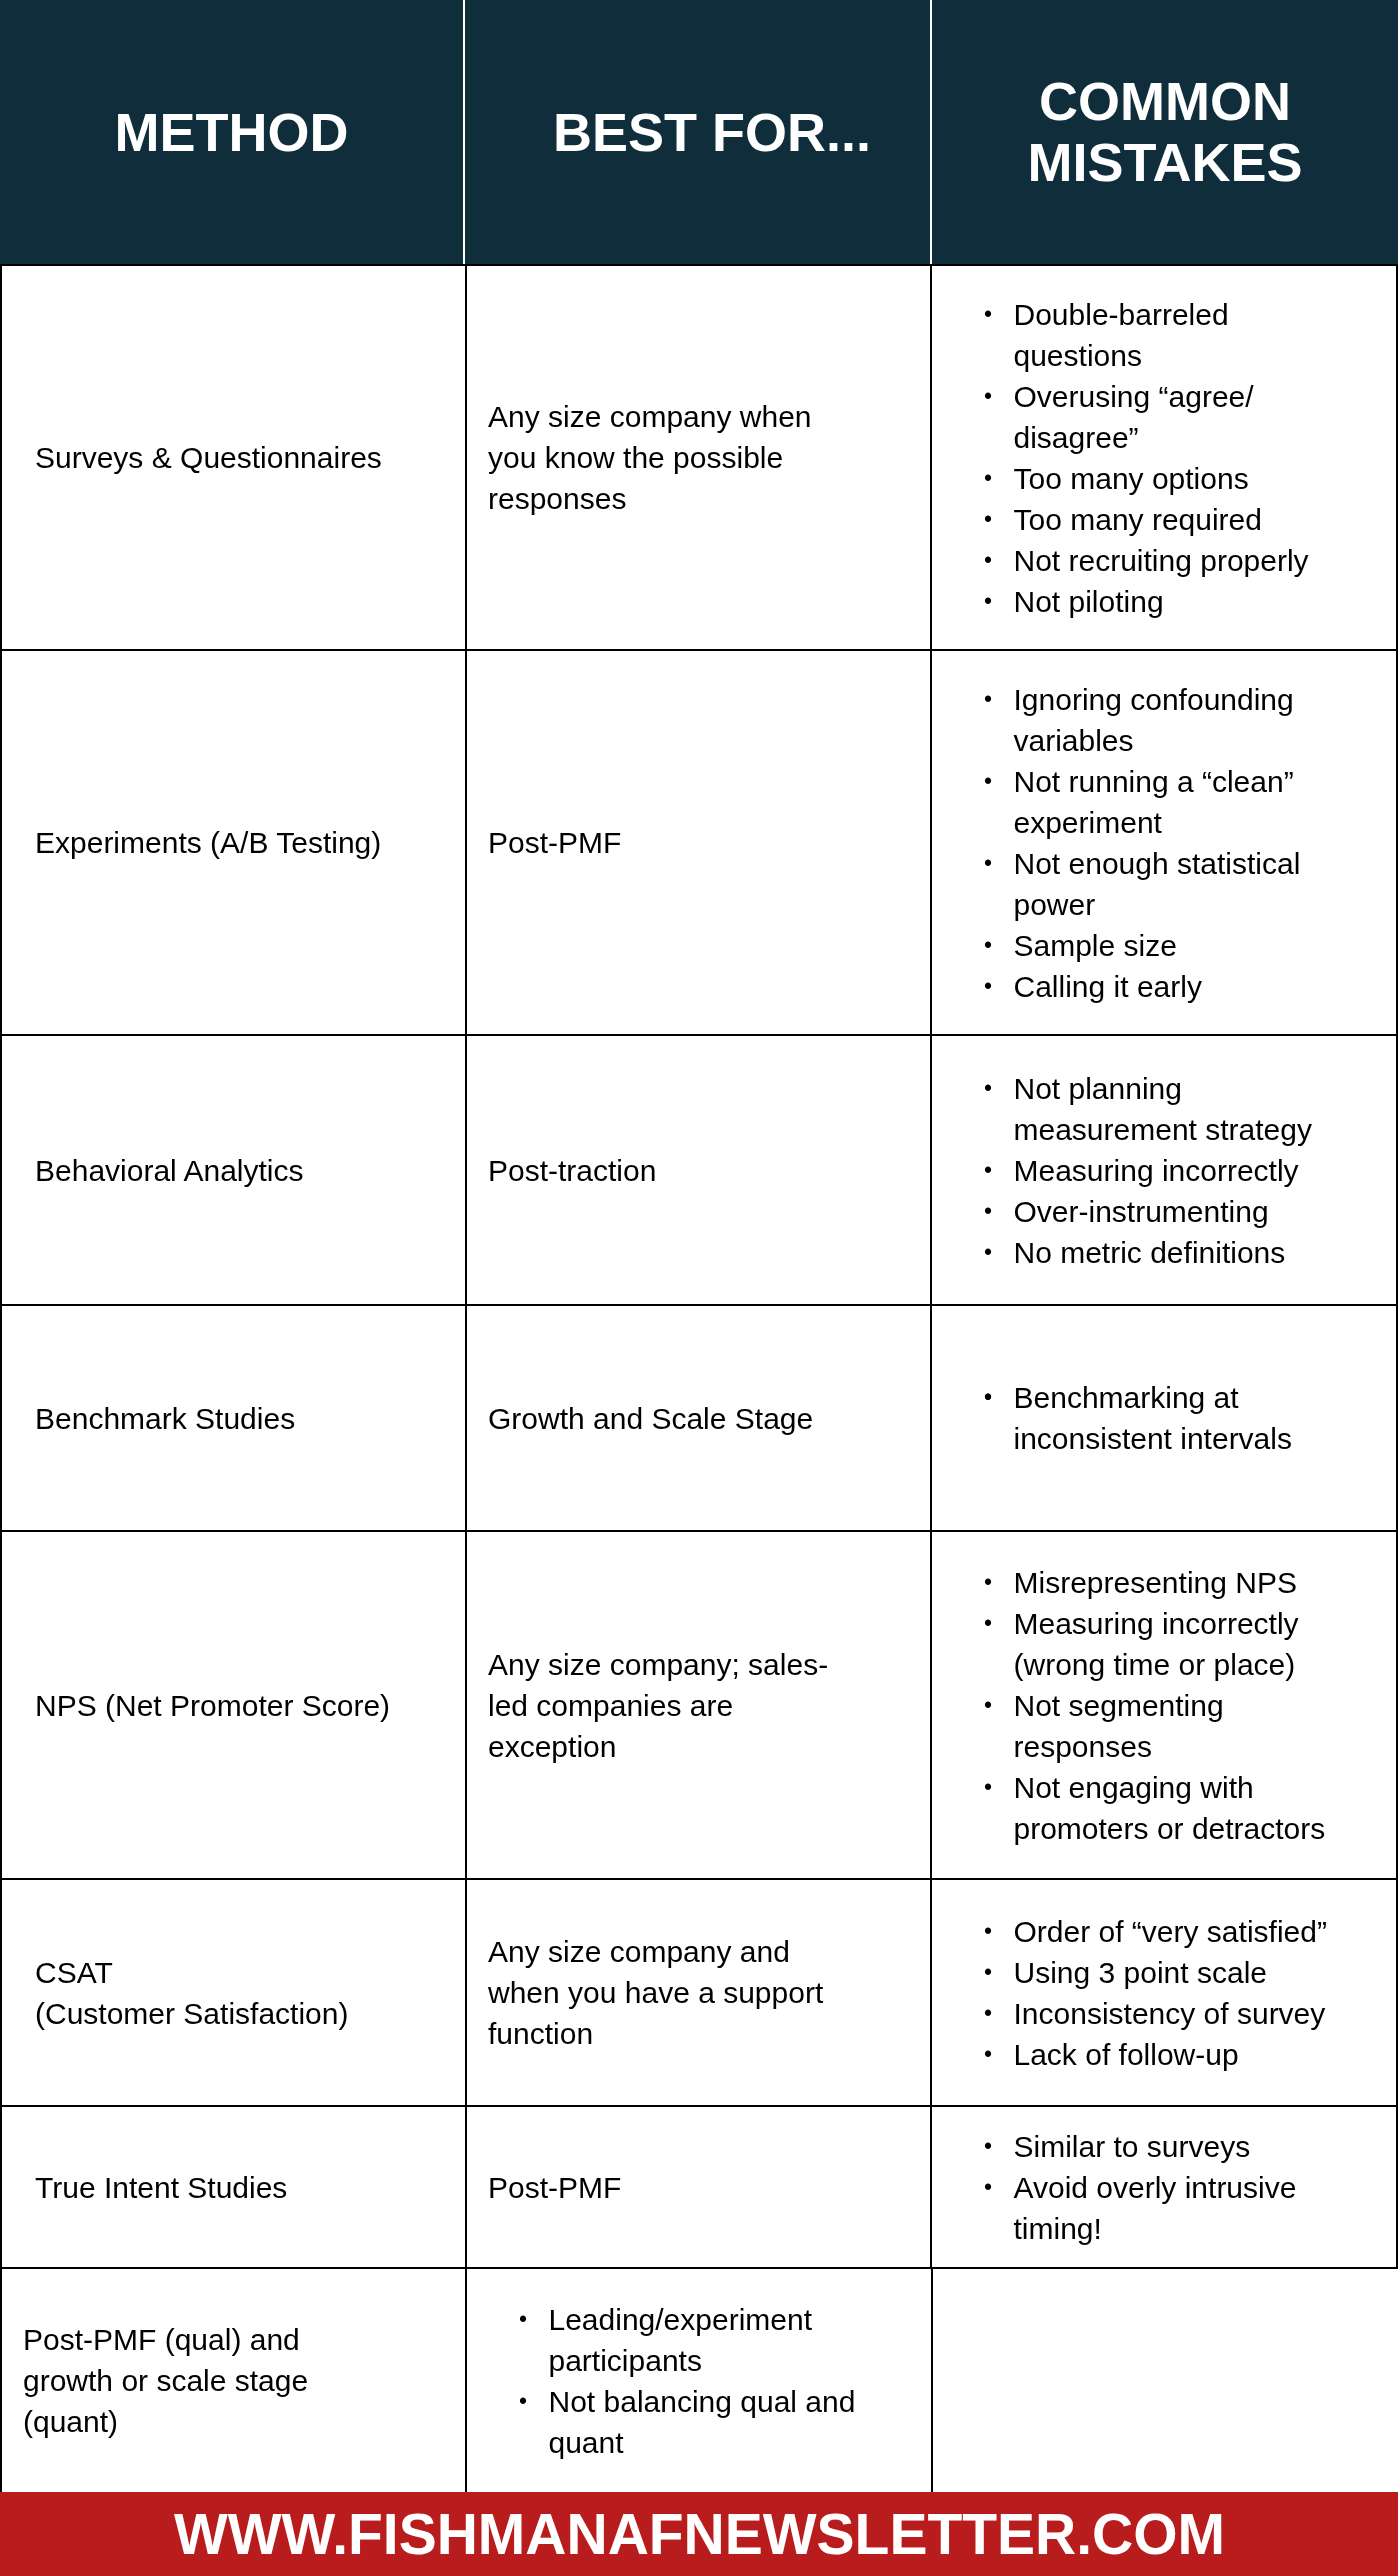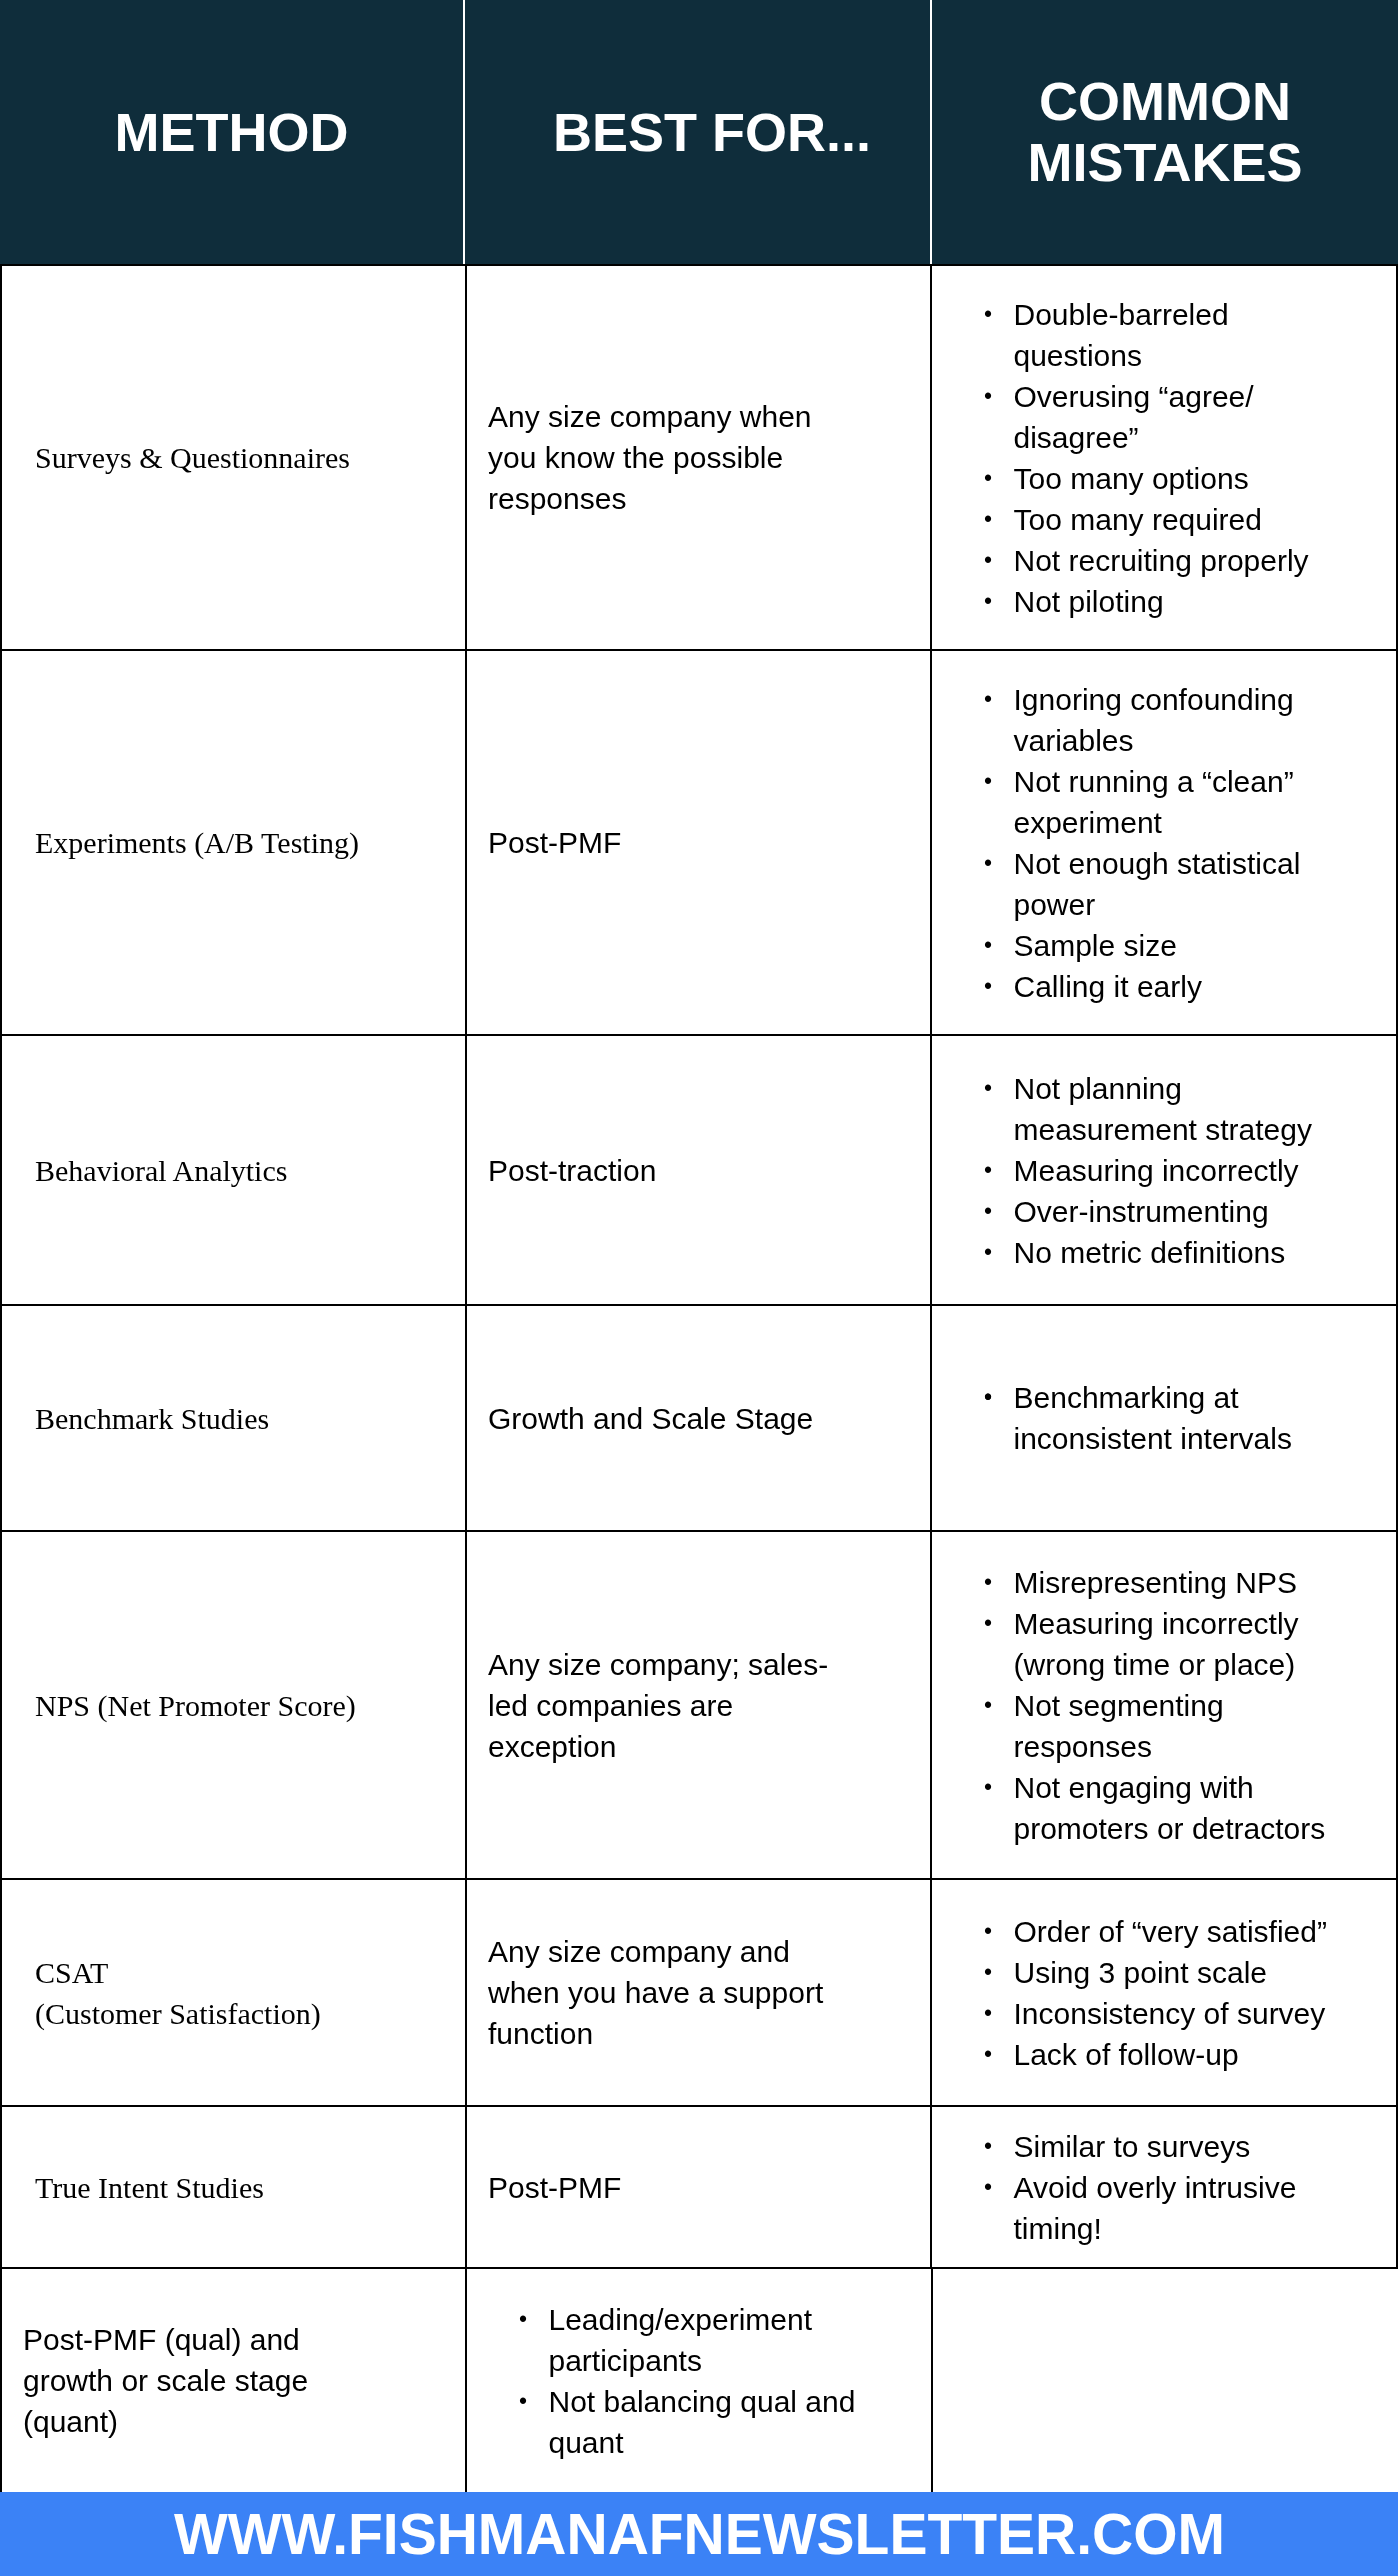--- a/index.html
+++ b/index.html
@@ -27,38 +27,38 @@
     }
     .row {
       display: flex; width: 1399px;
       border-bottom: 2.7px solid #000;
     }
     .cell {
       display: flex; align-items: center;
       font-size: 30px; line-height: 41px;
       border-left: 2.7px solid #000;
     }
-    .cell.c1 { width: 465px; padding-left: 33px; padding-right: 9px; font-family: Liberation Serif, serif; }
+    .cell.c1 { width: 465px; padding-left: 33px; padding-right: 9px; }
     .cell.c2 { width: 465px; padding-left: 21px; padding-right: 18px; }
     .cell.c3 { width: 468px; padding-left: 52px; padding-right: 9px; border-right: 2.7px solid #000; }
 
     .cell .txt { white-space: pre-line; }
 
     ul.mistakes { list-style: none; }
     ul.mistakes li {
       position: relative; padding-left: 29.5px;
       font-size: 30px; line-height: 41px;
     }
     ul.mistakes li .bullet {
       position: absolute; left: 0; top: 0; font-size: 23px; line-height: 41px;
     }
 
     .footer {
       position: absolute; left: 0; top: 2492px; width: 1399px; height: 84px;
-      background: #3b82f6; display: flex; align-items: center; justify-content: center;
+      background: #b91c1c; display: flex; align-items: center; justify-content: center;
       color: #ffffff; font-weight: bold; font-size: 57px; letter-spacing: 0px;
     }
   </style>
 </head>
 <body>
 
 <div class="page">
 
   <div class="header">
     <div class="hcell c1">

